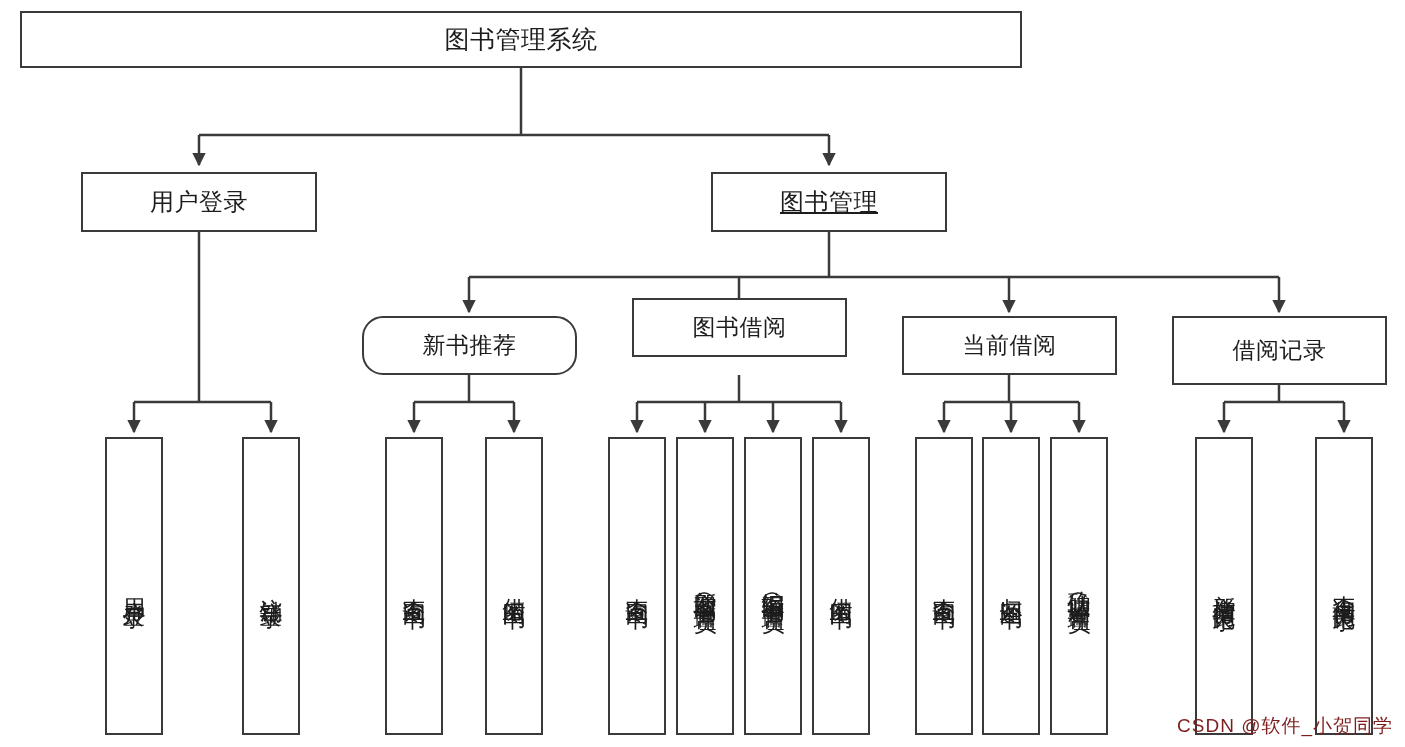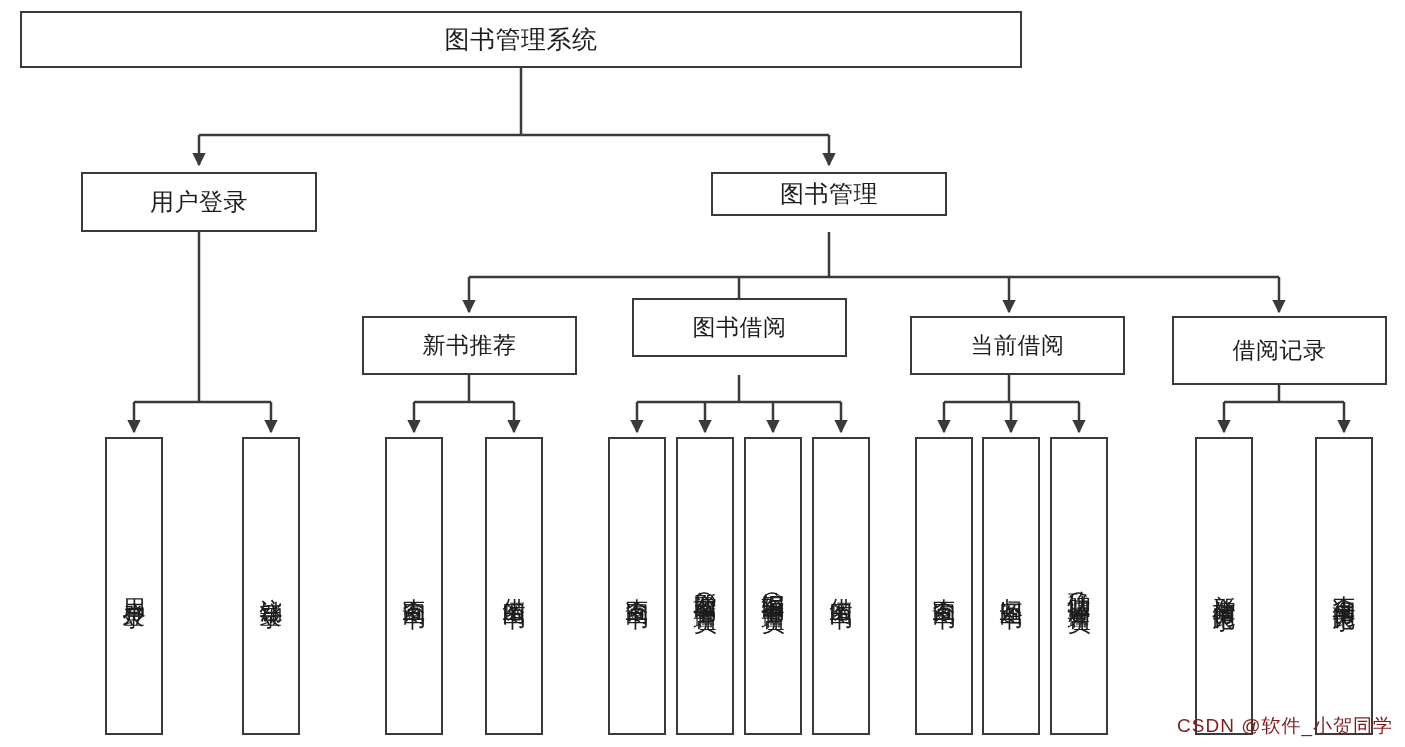--- a/index.html
+++ b/index.html
@@ -124,31 +124,31 @@
     </g>
   </svg>
 
   <div class="node root" style="left:20px; top:11px; width:1002px; height:57px;">
     <span class="label">图书管理系统</span>
   </div>
 
   <div class="node level2" style="left:81px; top:172px; width:236px; height:60px;">
     <span class="label">用户登录</span>
   </div>
-  <div class="node level2" style="left:711px; top:172px; width:236px; height:44px;">
+  <div class="node level2" style="left:711px; top:172px; width:236px; height:60px;text-decoration:underline;">
     <span class="label">图书管理</span>
   </div>
 
-  <div class="node level3" style="left:362px; top:316px; width:215px; height:59px;">
+  <div class="node level3" style="left:362px; top:316px; width:215px; height:59px;border-radius:21px;">
     <span class="label">新书推荐</span>
   </div>
   <div class="node level3" style="left:632px; top:298px; width:215px; height:59px;">
     <span class="label">图书借阅</span>
   </div>
-  <div class="node level3" style="left:902px; top:316px; width:215px; height:59px;margin-left:8px;">
+  <div class="node level3" style="left:902px; top:316px; width:215px; height:59px;">
     <span class="label">当前借阅</span>
   </div>
   <div class="node level3" style="left:1172px; top:316px; width:215px; height:69px;">
     <span class="label">借阅记录</span>
   </div>
 
   <div class="node leaf" style="left:105px; top:437px; width:58px; height:298px;">
     <span class="label">用户登录</span>
   </div>
   <div class="node leaf" style="left:242px; top:437px; width:58px; height:298px;">

